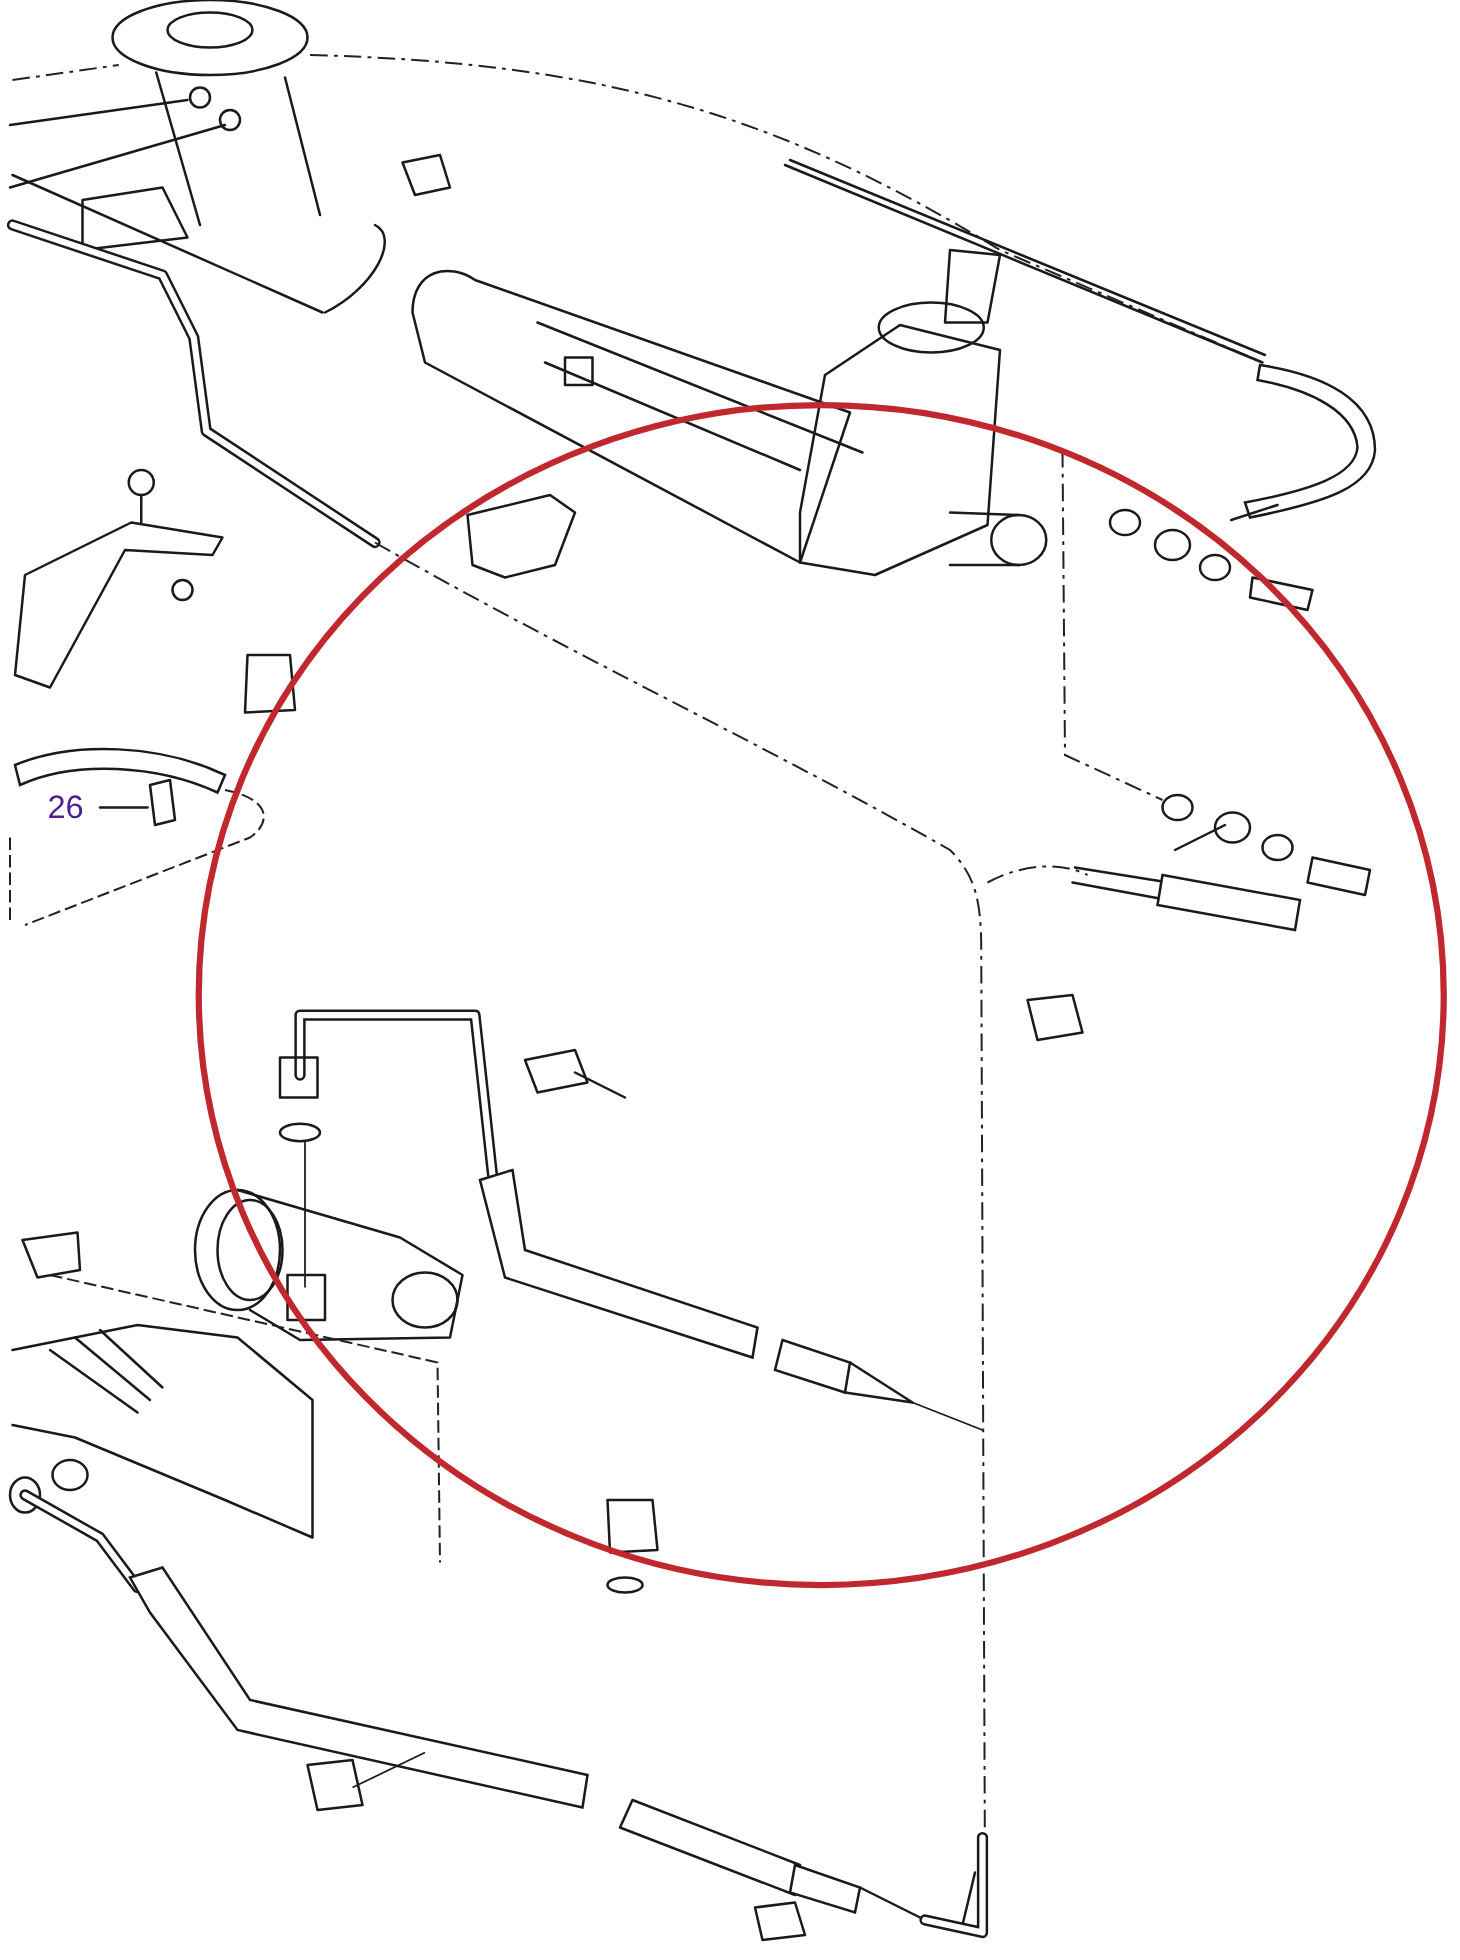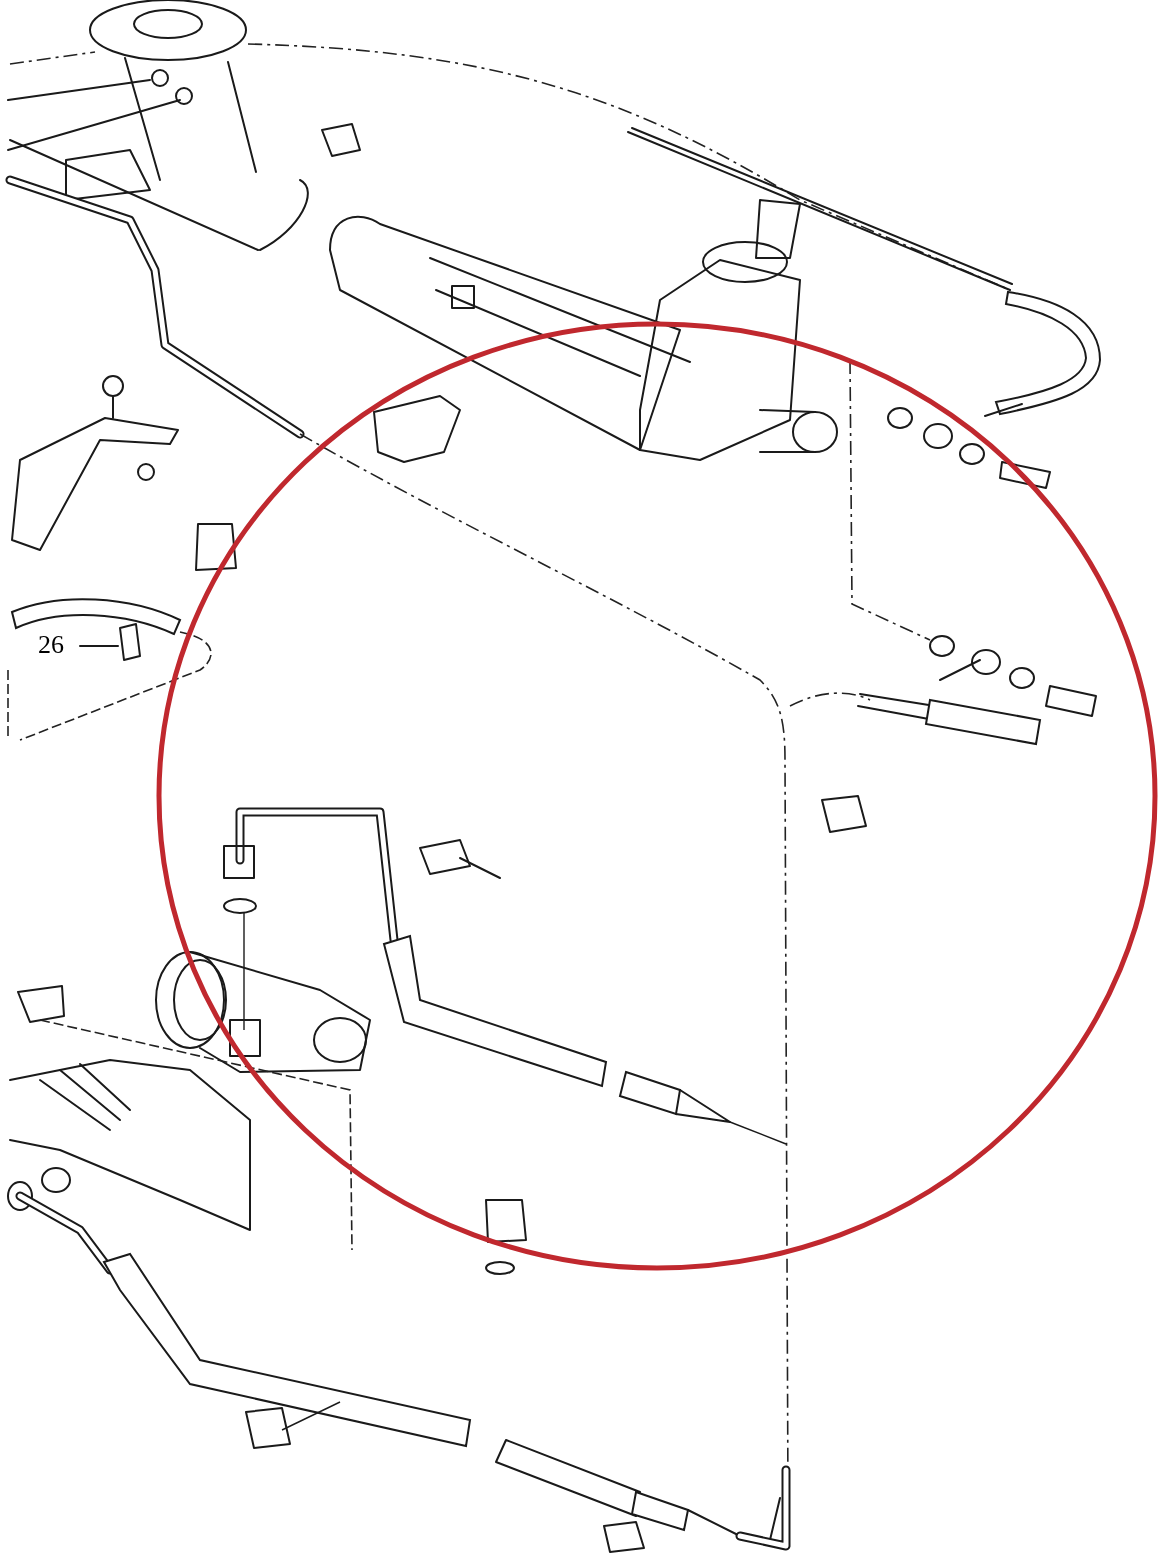--- a/index.html
+++ b/index.html
@@ -5,21 +5,21 @@
   html, body { margin: 0; padding: 0; background: #ffffff; }
   body { width: 1168px; height: 1568px; overflow: hidden; position: relative; font-family: "Liberation Sans", sans-serif; }
   #diagram { position: absolute; left: 0; top: 0; width: 1168px; height: 1568px; }
   .ln { fill: none; stroke: #1a1a1a; stroke-width: 2; stroke-linecap: round; stroke-linejoin: round; }
   .thin { fill: none; stroke: #1a1a1a; stroke-width: 1.4; }
   .dash { fill: none; stroke: #222; stroke-width: 1.6; stroke-dasharray: 14 5 3 5; }
   .dash2 { fill: none; stroke: #222; stroke-width: 1.6; stroke-dasharray: 10 4; }
   .hose { fill: #fff; stroke: #1a1a1a; stroke-width: 2; }
   .pipe { fill: none; stroke: #1a1a1a; stroke-width: 9; stroke-linecap: round; stroke-linejoin: round; }
   .pipe-in { fill: none; stroke: #fff; stroke-width: 5; stroke-linecap: round; stroke-linejoin: round; }
-  .label { position: absolute; font-size: 26px; color: #000000; font-family: Liberation Serif, serif; }
+  .label { position: absolute; font-size: 26px; color: #4c1d95; }
 </style>
 </head>
 <body>
 
 <svg id="diagram" viewBox="0 0 1168 1568" xmlns="http://www.w3.org/2000/svg">
   <defs>
     <pattern id="dots" width="8" height="8" patternUnits="userSpaceOnUse">
       <circle cx="2" cy="2" r="1.2" fill="#222"></circle>
       <circle cx="6" cy="6" r="1.2" fill="#222"></circle>
     </pattern>

